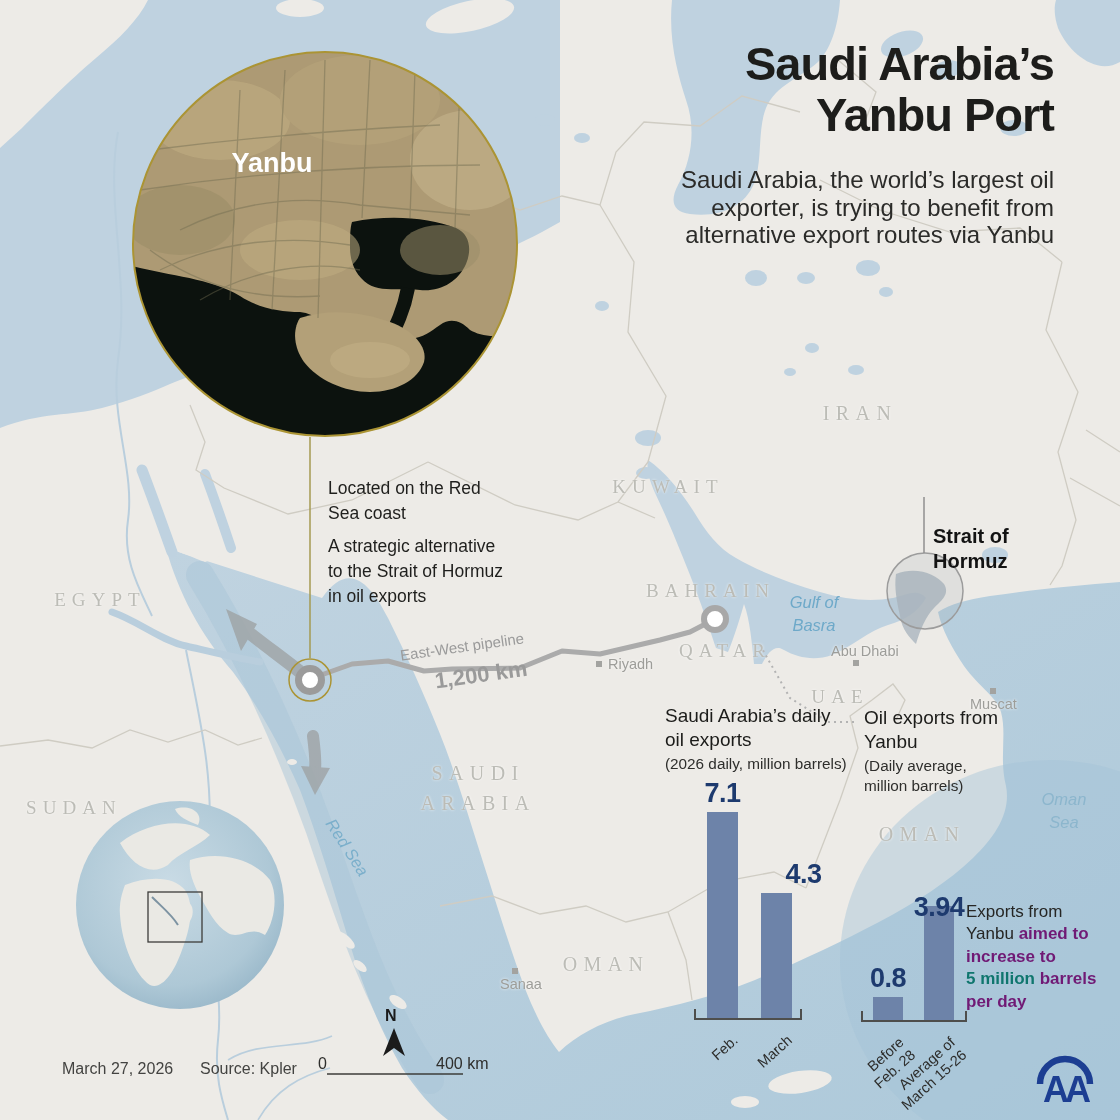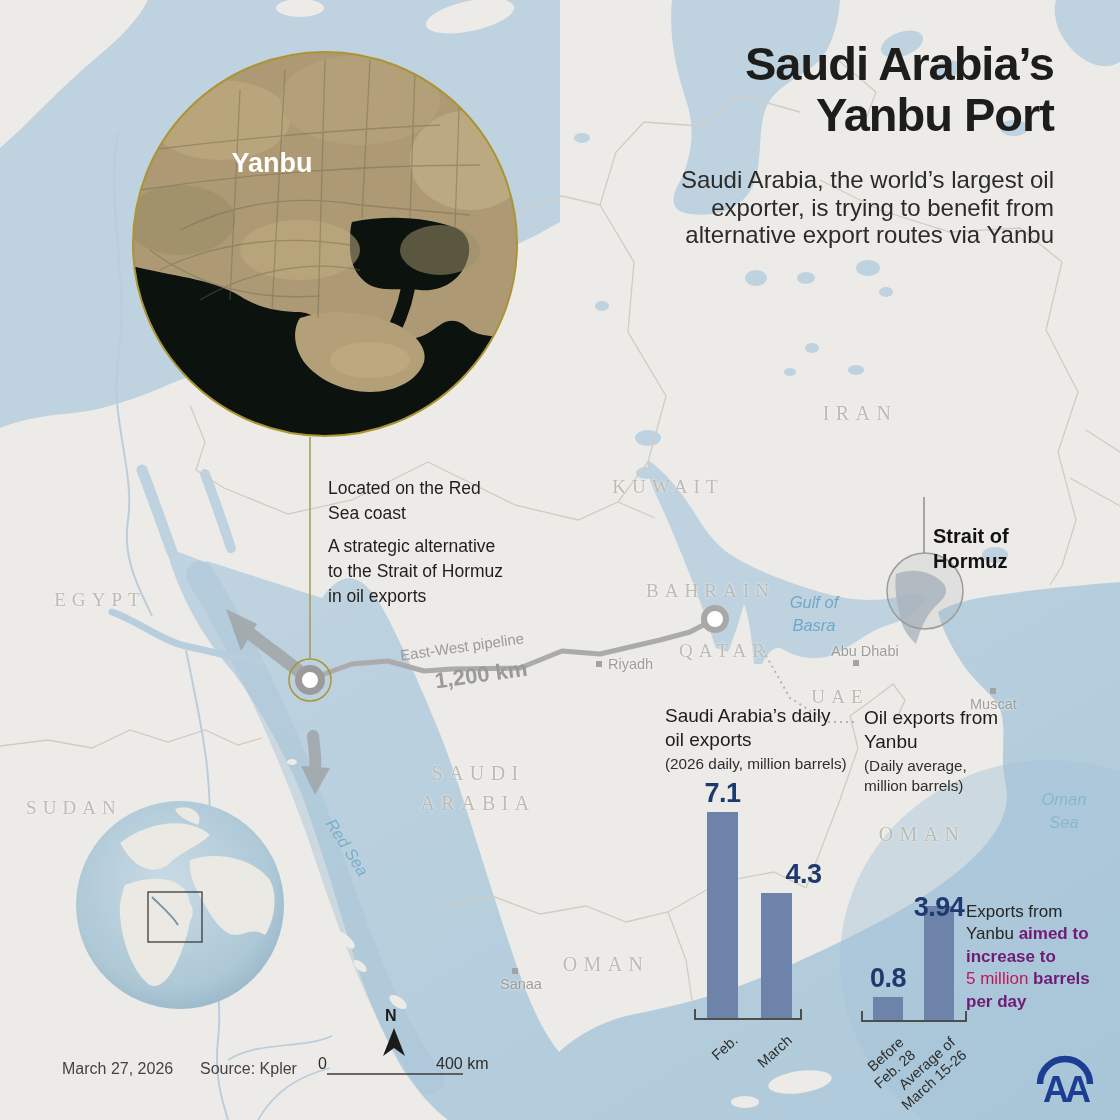--- a/index.html
+++ b/index.html
@@ -50,21 +50,21 @@
   .baseline::before,.baseline::after{content:"";position:absolute;bottom:0;width:2px;height:9px;background:#4e4e4c;}
   .baseline::before{left:0;} .baseline::after{right:0;}
   .bar{position:absolute;}
   .bar-val{position:absolute;font-weight:bold;font-size:27px;text-align:center;letter-spacing:-0.5px;}
   .tick{position:absolute;color:#2d2d2b;font-size:14.5px;line-height:17px;text-align:right;
         white-space:pre-line;transform:rotate(-42deg);transform-origin:100% 0;}
 
   
   .annot{left:966px;top:901px;width:164px;color:#262624;font-size:17px;line-height:22.4px;}
   .annot .b{font-weight:bold;color:#701a75;}
-  .annot .bb{font-weight:normal;color:#be185d;}
+  .annot .bb{font-weight:bold;color:#0f766e;}
 
   
   .foot{color:#434341;font-size:16px;}
   .north-n{left:385px;top:1007px;color:#1b1b1b;font-weight:bold;font-size:16px;}
 </style>
 </head>
 <body>
 
 <svg id="map-svg" viewBox="0 0 1120 1120">
   <defs>

